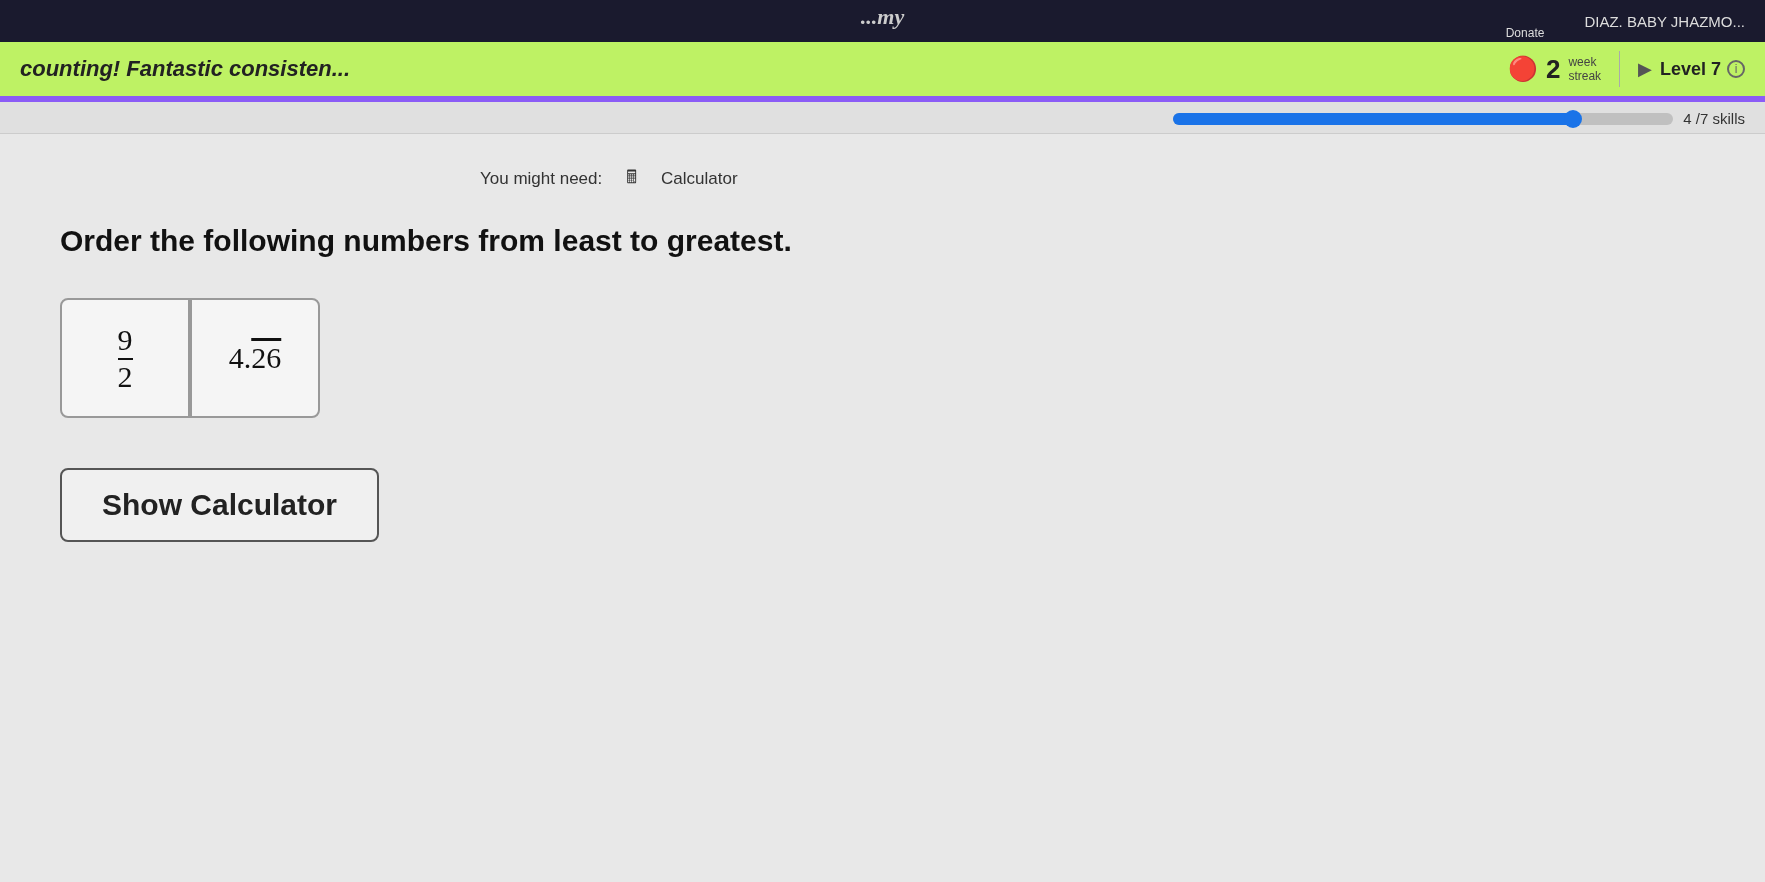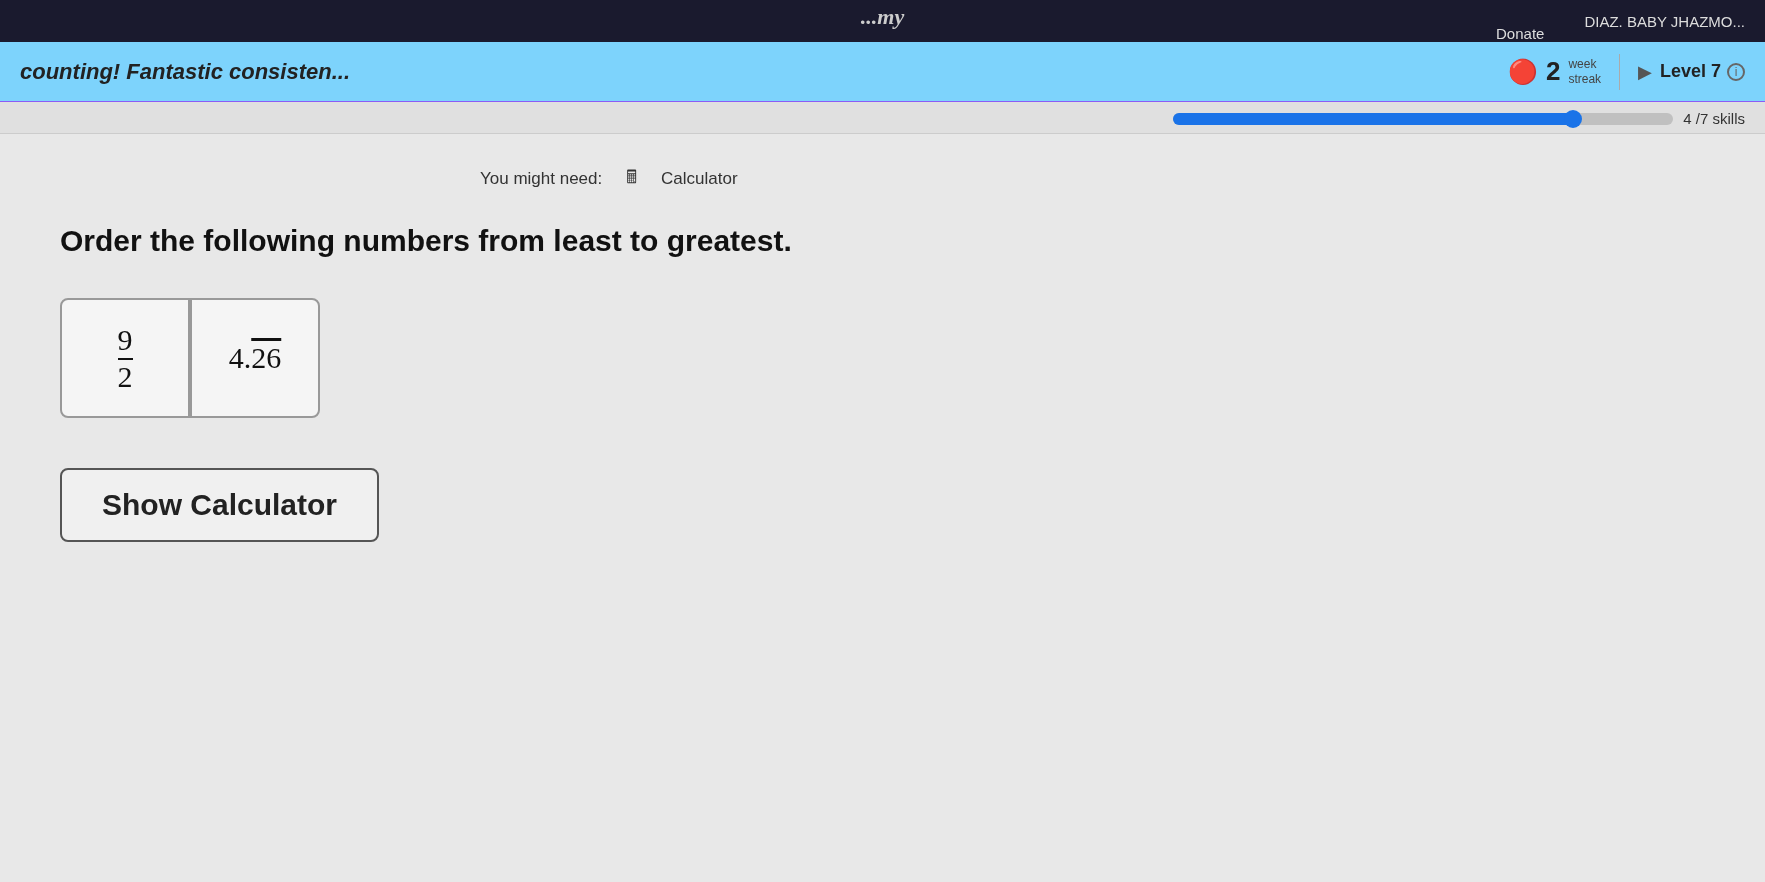--- a/index.html
+++ b/index.html
@@ -30,38 +30,38 @@
       font-style: italic;
       font-weight: bold;
       position: absolute;
       left: 50%;
       transform: translateX(-50%);
       top: 4px;
     }
 
     .navbar-donate {
       color: #ddd;
-      font-size: 15px;
+      font-size: 12px;
       cursor: pointer;
       font-family: Arial, sans-serif;
       margin-top: 24px;
     }
 
     .navbar-user {
       color: #ddd;
       font-size: 15px;
       font-family: Arial, sans-serif;
     }
 
     
     .subbar {
       width: 100%;
       height: 60px;
-      background: #7dd3fc;
-      border-bottom: 1px solid #8b5cf6;
+      background: #bef264;
+      border-bottom: 6px solid #8b5cf6;
       display: flex;
       align-items: center;
       padding: 0 20px;
       gap: 42px;
     }
 
     .subbar-title {
       font-size: 22px;
       font-weight: bold;
       font-style: italic;

